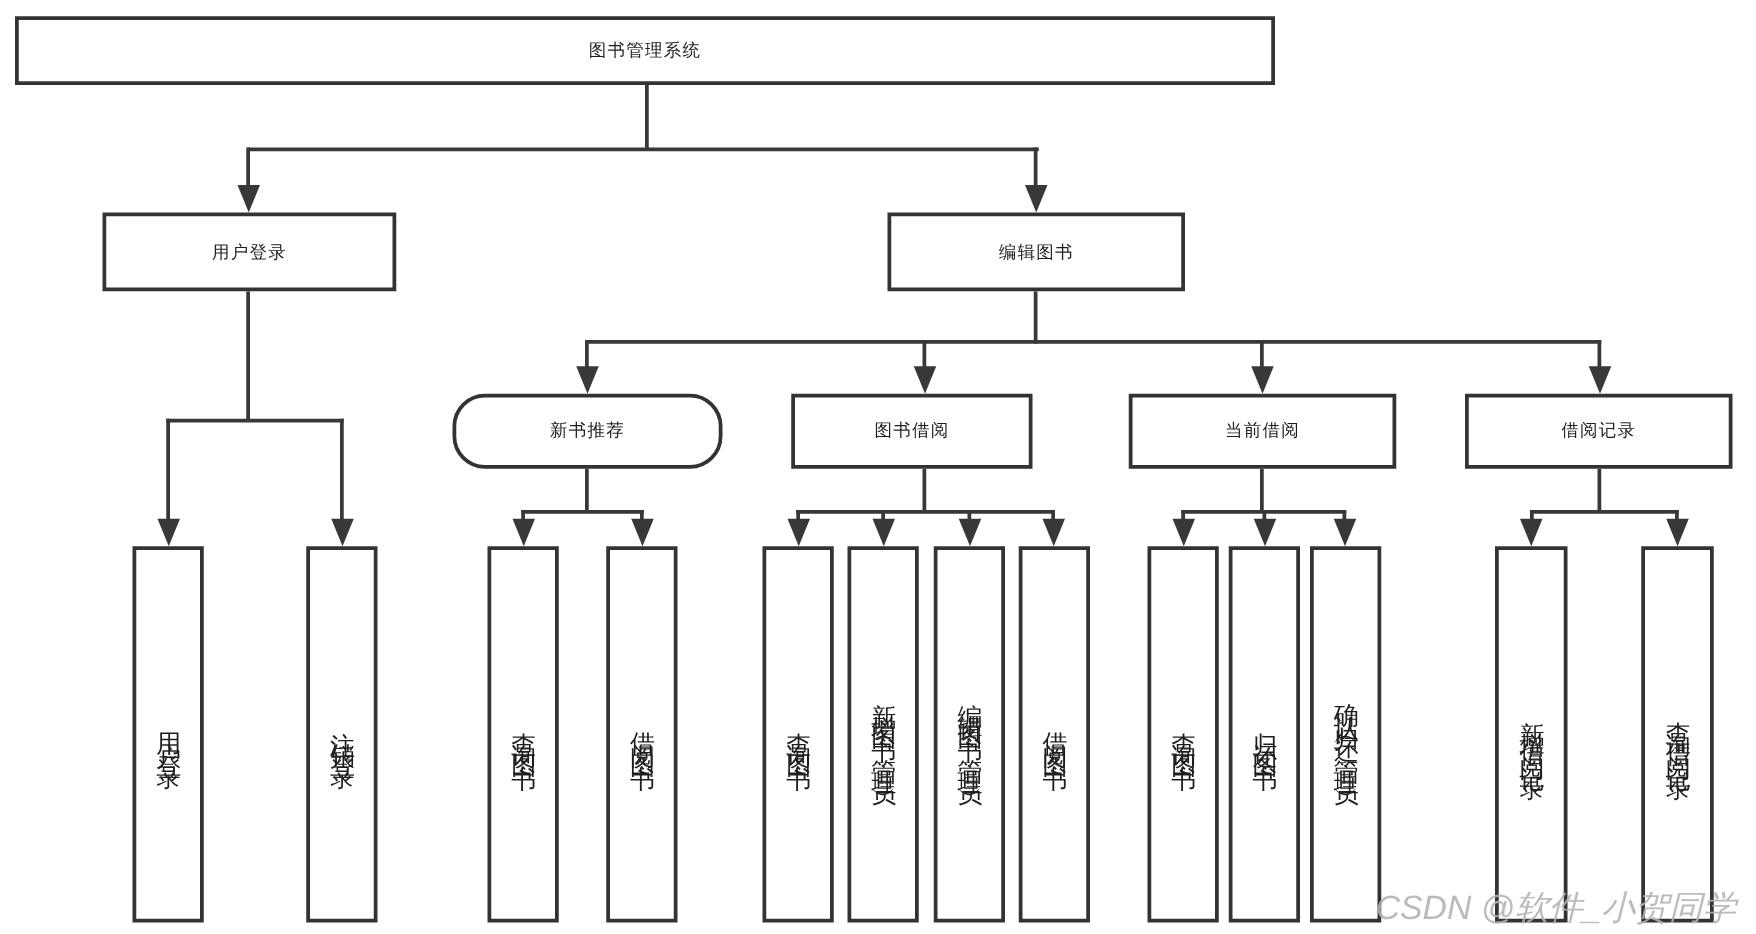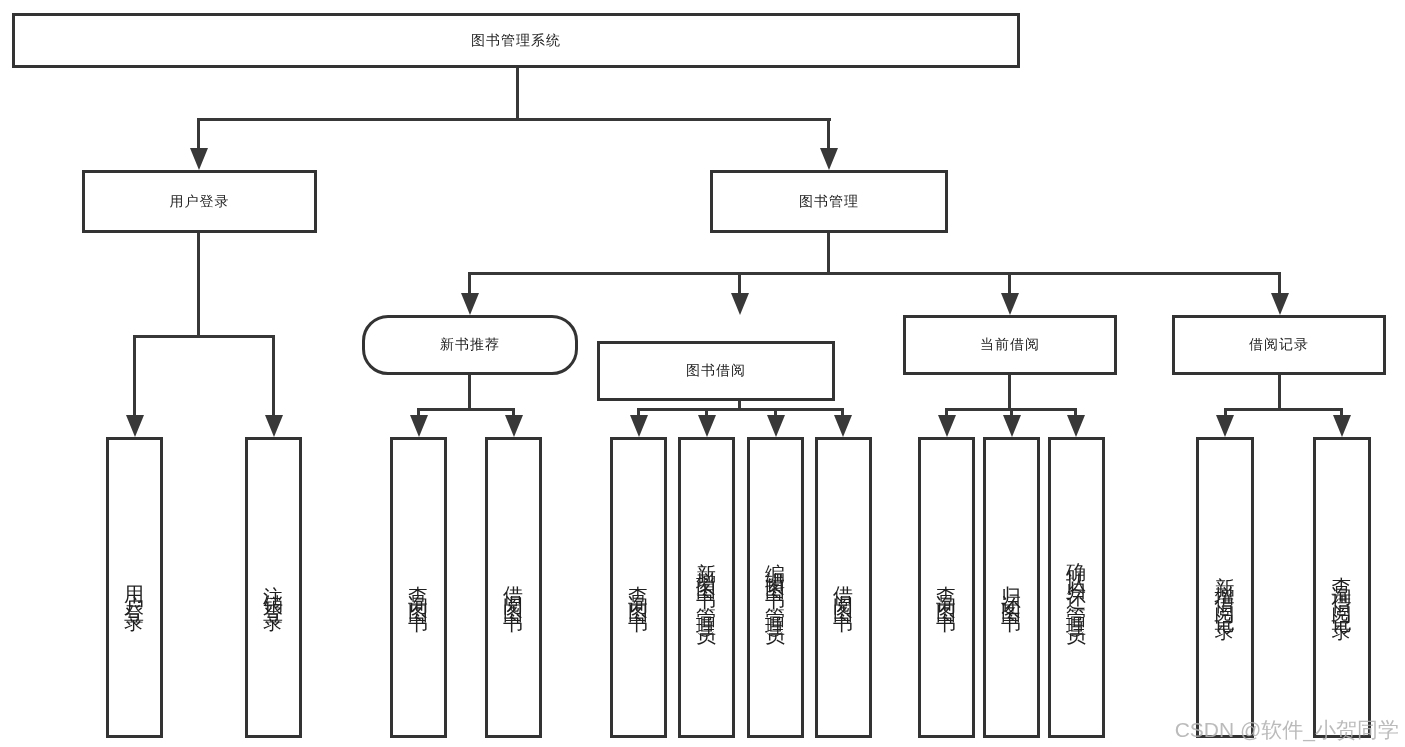--- a/index.html
+++ b/index.html
@@ -52,26 +52,27 @@
   .arrow {
     position: absolute;
     width: 0; height: 0;
     border-left: 9px solid transparent;
     border-right: 9px solid transparent;
     border-top: 22px solid #383838;
     z-index: 1;
   }
   .watermark {
     position: absolute;
-    right: 6px;
+    right: 16px;
     bottom: 3px;
-    font-size: 21px;
+    font-size: 27px;
     color: rgba(178, 178, 178, 0.88);
     z-index: 5;
     white-space: nowrap;
+    font-style: italic;
   }
 </style>
 </head>
 <body>
 
 <div class="canvas">
 
   <div class="hbox" style="left:12px; top:13px; width:1008px; height:55px;">
     <span>图书管理系统</span>
   </div>
@@ -80,21 +81,21 @@
   <div class="hline" style="left:198px; top:118px; width:633px;"></div>
   <div class="vline" style="left:197px; top:118px; height:32px;"></div>
   <div class="vline" style="left:827px; top:118px; height:32px;"></div>
   <div class="arrow" style="left:190px; top:148px;"></div>
   <div class="arrow" style="left:820px; top:148px;"></div>
 
   <div class="hbox" style="left:82px; top:170px; width:235px; height:63px;">
     <span>用户登录</span>
   </div>
   <div class="hbox" style="left:710px; top:170px; width:238px; height:63px;">
-    <span>图书管理</span>
+    <span>编辑图书</span>
   </div>
 
   <div class="vline" style="left:197px; top:233px; height:104px;"></div>
   <div class="hline" style="left:133px; top:335px; width:142px;"></div>
   <div class="vline" style="left:133px; top:335px; height:82px;"></div>
   <div class="vline" style="left:272px; top:335px; height:82px;"></div>
   <div class="arrow" style="left:126px; top:415px;"></div>
   <div class="arrow" style="left:265px; top:415px;"></div>
 
   <div class="vline" style="left:827px; top:233px; height:42px;"></div>
@@ -104,21 +105,21 @@
   <div class="vline" style="left:1008px; top:272px; height:23px;"></div>
   <div class="vline" style="left:1278px; top:272px; height:23px;"></div>
   <div class="arrow" style="left:461px; top:293px;"></div>
   <div class="arrow" style="left:731px; top:293px;"></div>
   <div class="arrow" style="left:1001px; top:293px;"></div>
   <div class="arrow" style="left:1271px; top:293px;"></div>
 
   <div class="hbox" style="left:362px; top:315px; width:216px; height:60px;border-radius:26px;">
     <span>新书推荐</span>
   </div>
-  <div class="hbox" style="left:597px; top:315px; width:238px; height:60px;margin-top:26px;">
+  <div class="hbox" style="left:633px; top:315px; width:193px; height:60px;">
     <span>图书借阅</span>
   </div>
   <div class="hbox" style="left:903px; top:315px; width:214px; height:60px;">
     <span>当前借阅</span>
   </div>
   <div class="hbox" style="left:1172px; top:315px; width:214px; height:60px;">
     <span>借阅记录</span>
   </div>
 
   <div class="vline" style="left:468px; top:375px; height:35px;"></div>

